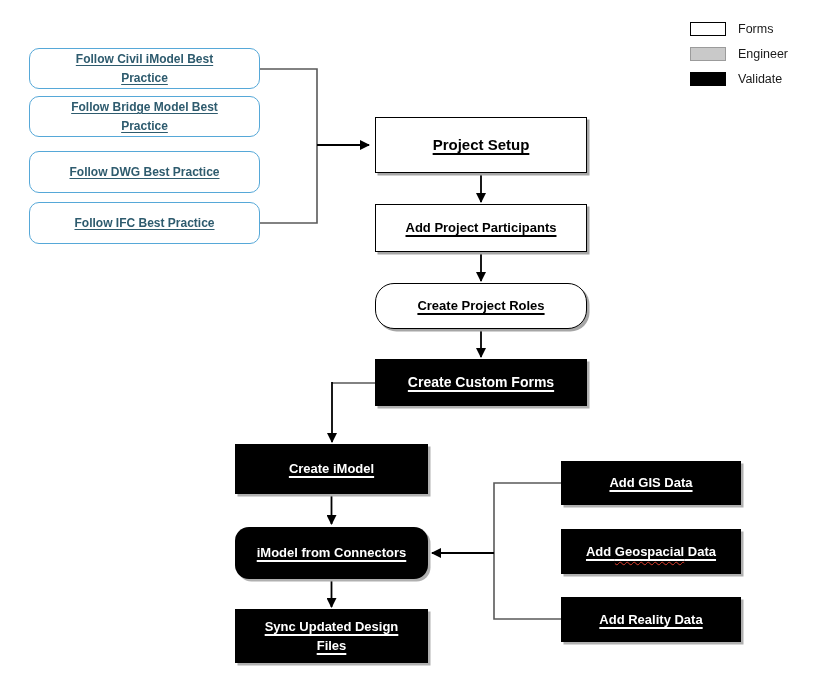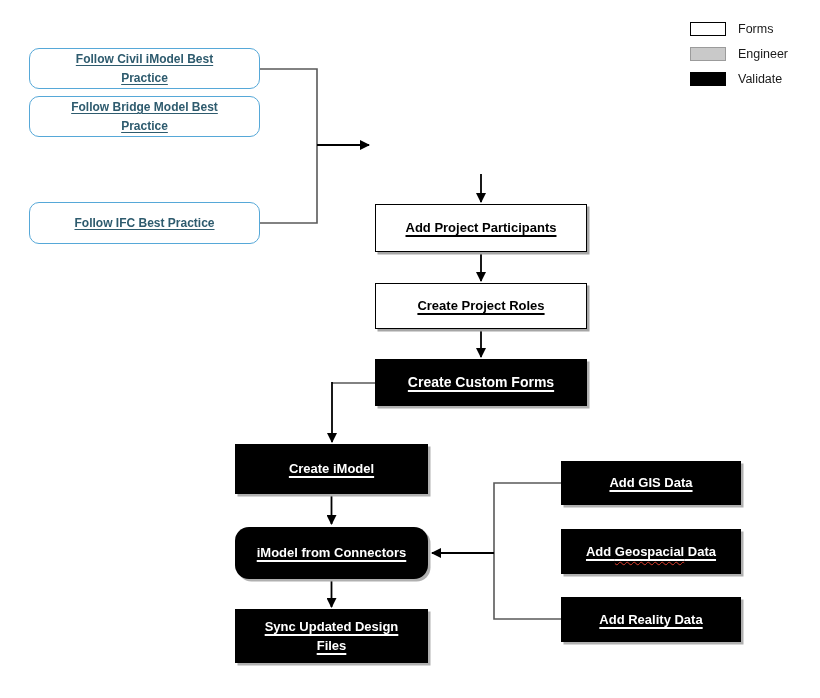--- a/index.html
+++ b/index.html
@@ -145,28 +145,34 @@
       <span class="legend-label">Validate</span>
     </div>
   </div>
 
   <div class="node practice" style="left:29px; top:48px; width:231px; height:41px;">
     <span class="lbl">Follow Civil iModel Best Practice</span>
   </div>
   <div class="node practice" style="left:29px; top:96px; width:231px; height:41px;">
     <span class="lbl">Follow Bridge Model Best Practice</span>
   </div>
+  <div class="node practice" style="left:29px; top:151px; width:231px; height:42px;">
+    <span class="lbl">Follow DWG Best Practice</span>
+  </div>
   <div class="node practice" style="left:29px; top:202px; width:231px; height:42px;">
     <span class="lbl">Follow IFC Best Practice</span>
   </div>
 
+  <div class="node manage" style="left:375px; top:117px; width:212px; height:56px; font-size:15px;">
+    <span class="lbl">Project Setup</span>
+  </div>
   <div class="node manage" style="left:375px; top:204px; width:212px; height:48px;">
     <span class="lbl">Add Project Participants</span>
   </div>
-  <div class="node manage" style="left:375px; top:283px; width:212px; height:46px;">
+  <div class="node manage" style="left:375px; top:283px; width:212px; height:46px;border-radius:19px;">
     <span class="lbl">Create Project Roles</span>
   </div>
   <div class="node validate" style="left:375px; top:359px; width:212px; height:47px; font-size:14px;">
     <span class="lbl">Create Custom Forms</span>
   </div>
 
   <div class="node validate" style="left:235px; top:444px; width:193px; height:50px;">
     <span class="lbl">Create iModel</span>
   </div>
   <div class="node validate" style="left:235px; top:527px; width:193px; height:52px;border-radius:14px;">

